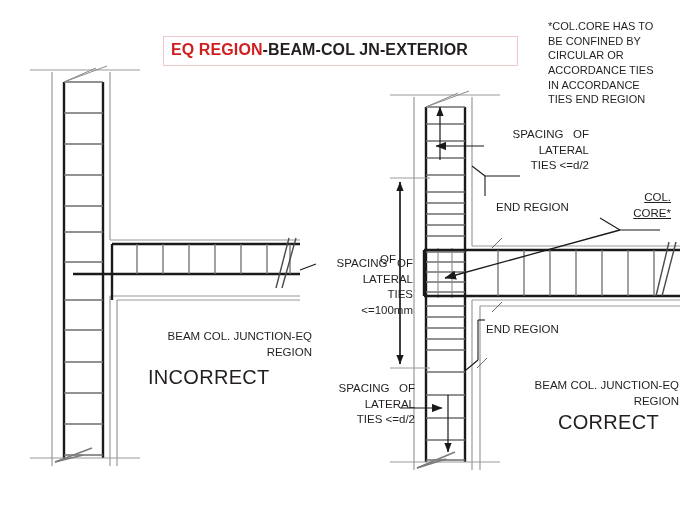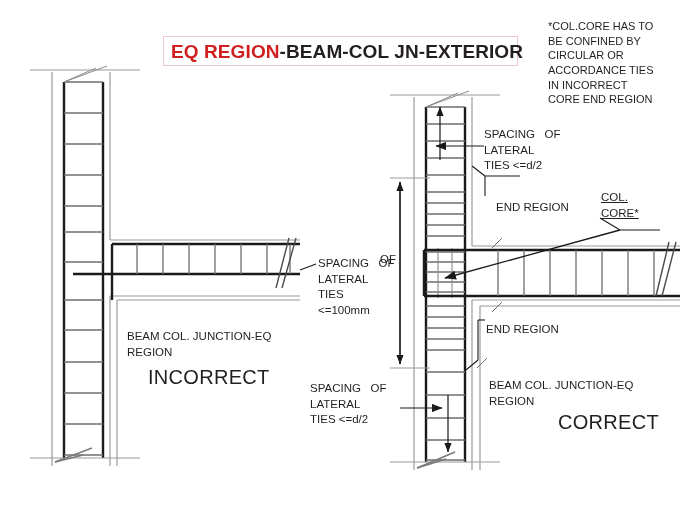--- a/index.html
+++ b/index.html
@@ -3,26 +3,26 @@
 <meta charset="utf-8">
 <style>
   html,body{margin:0;padding:0;background:#ffffff;}
   body{width:696px;height:522px;position:relative;overflow:hidden;
        font-family:"Liberation Sans", sans-serif;color:#231f1f;}
   #stage{position:absolute;left:0;top:0;width:696px;height:522px;}
   #stage svg{position:absolute;left:0;top:0;}
   .lbl{position:absolute;white-space:pre;line-height:1.18;color:#231f1f;}
   #title-box{position:absolute;left:163px;top:36px;width:355px;height:30px;
       border:1.5px solid #f0c8cc;background:#ffffff;box-sizing:border-box;}
-  #title-text{position:absolute;left:171px;top:41px;font-size:19px;
+  #title-text{position:absolute;left:171px;top:41px;font-size:16px;
       font-weight:bold;letter-spacing:0.1px;white-space:pre;}
   #title-text .red{color:#d01f1f;}
   .big{font-size:20px;letter-spacing:0.3px;}
   .note{font-size:11px;line-height:1.33;}
-  .ann{font-size:11.5px;line-height:1.35;}
+  .ann{font-size:11.5px;line-height:1.35;text-align:right;}
 </style>
 </head>
 <body>
 
 <div id="stage">
 
   <svg width="696" height="522" viewBox="0 0 696 522">
     <defs>
       <marker id="arrH" markerWidth="9" markerHeight="7" refX="8.5" refY="3.5" orient="auto">
         <polygon points="0,0 9,3.5 0,7" fill="#1a1a1a"></polygon>
@@ -209,21 +209,21 @@
     <line x1="478" y1="320" x2="485" y2="320" stroke="#1a1a1a" stroke-width="1.1"></line>
 
     <line x1="400" y1="408" x2="442" y2="408" stroke="#1a1a1a" stroke-width="1.2" marker-end="url(#arrH)"></line>
 
     <line x1="448" y1="395" x2="448" y2="452" stroke="#1a1a1a" stroke-width="1.2" marker-end="url(#arrHs)"></line>
   </svg>
 
   <div id="title-box"></div>
   <div id="title-text"><span class="red">EQ REGION</span><span>-BEAM-COL JN-EXTERIOR</span></div>
 
-  <div class="lbl note" style="left:548px;top:19px;width:145px;"><span>*COL.CORE HAS TO</span><br><span>BE CONFINED BY</span><br><span>CIRCULAR OR</span><br><span>ACCORDANCE TIES</span><br><span>IN INCORRECT</span><br><span>CORE END REGION</span></div>
+  <div class="lbl note" style="left:548px;top:19px;width:145px;"><span>*COL.CORE HAS TO</span><br><span>BE CONFINED BY</span><br><span>CIRCULAR OR</span><br><span>ACCORDANCE TIES</span><br><span>IN ACCORDANCE</span><br><span>TIES END REGION</span></div>
 
   <div class="lbl ann" style="left: 318px; top: 256px; width: 95px; white-space: pre;">SPACING   OF
 LATERAL
 TIES
 &lt;=100mm</div>
   <div class="lbl ann" style="left: 127px; top: 329px; width: 185px; white-space: pre;">BEAM COL. JUNCTION-EQ
 REGION</div>
   <div class="lbl big" style="left:148px;top:366px;text-align:right;">INCORRECT</div>
 
   <div class="lbl ann" style="left: 484px; top: 127px; width: 105px; white-space: pre;">SPACING   OF

